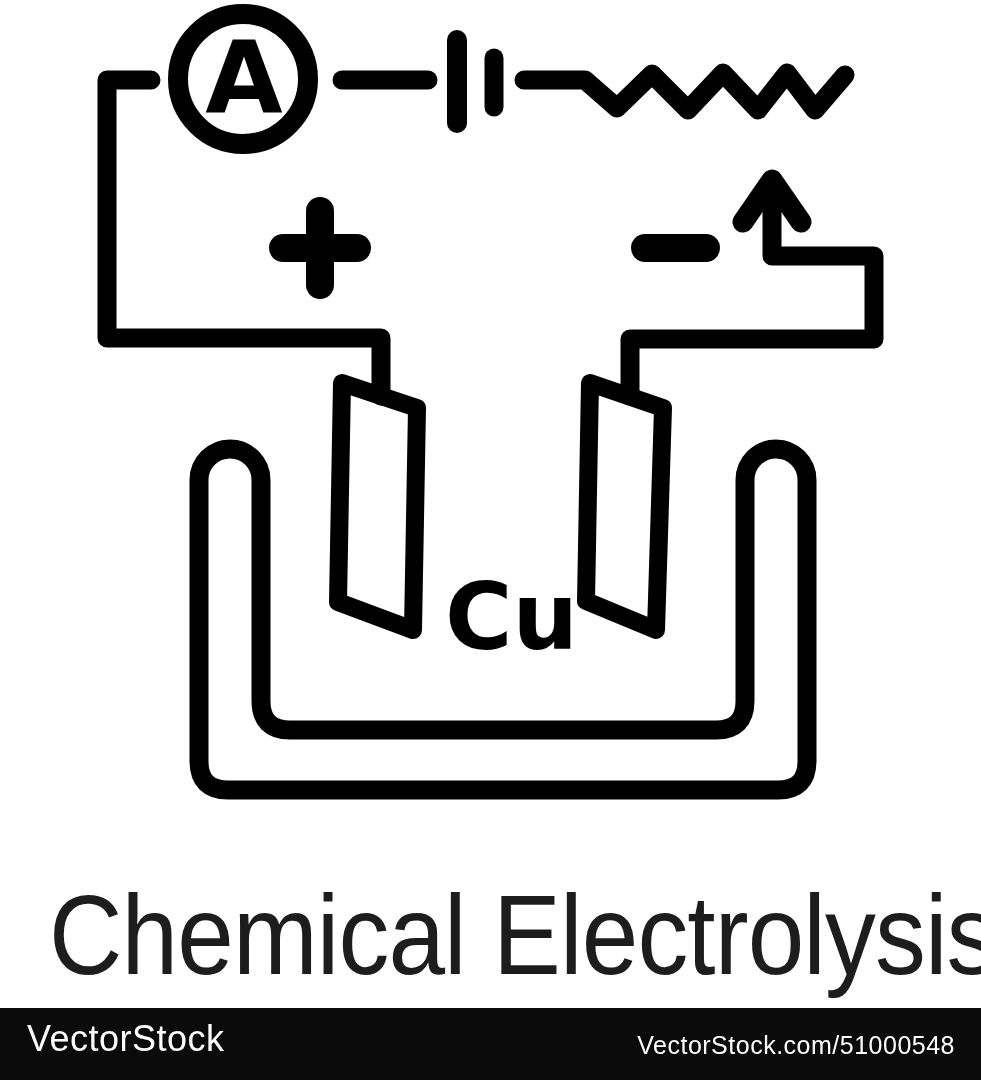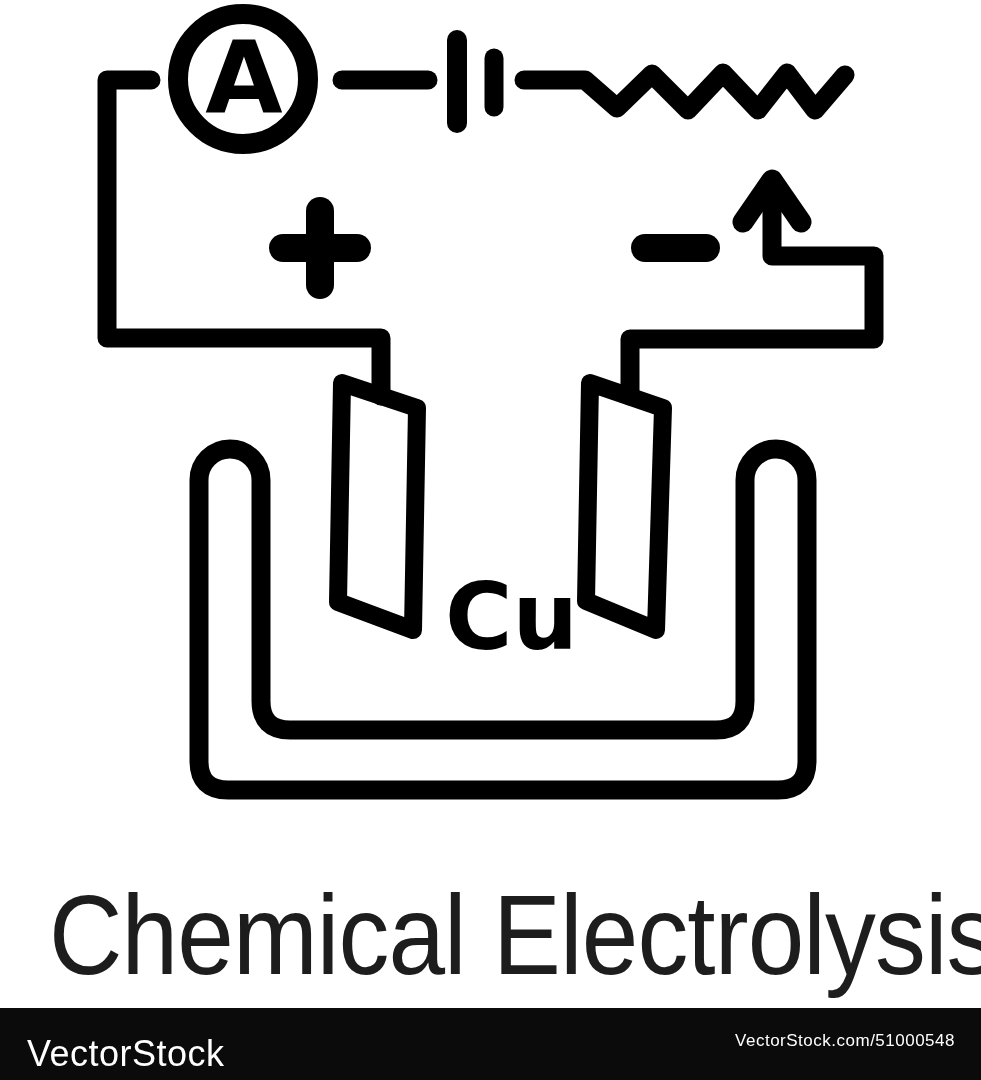--- a/index.html
+++ b/index.html
@@ -21,25 +21,25 @@
     font-size:113px;line-height:1.05;color:var(--title,#1d1d1d);
     transform:scaleX(0.90);transform-origin:50% 50%;
     letter-spacing:-1px;
   }
   .bar{
     position:absolute;left:0;top:1008px;width:981px;height:72px;
     background:var(--bar-bg,#0b0b0b);
   }
   .brand{
     position:absolute;left:27px;top:1018px;
-    font-size:36px;color:var(--bar-text,#fff);letter-spacing:0.5px;margin-top:15px;
+    font-size:36px;color:var(--bar-text,#fff);letter-spacing:0.5px;
   }
   .credit{
     position:absolute;right:26px;top:1031px;
-    font-size:17px;color:var(--bar-text,#fff);letter-spacing:0.5px;
+    font-size:25px;color:var(--bar-text,#fff);letter-spacing:0.5px;
   }
 </style>
 </head>
 <body>
 
 <div class="page">
 
   <svg width="981" height="880" viewBox="0 0 981 880">
 
     <path class="st" stroke-width="19" d="M 151,80 L 107,80 L 107,338 L 381,338 L 381,396"></path>

